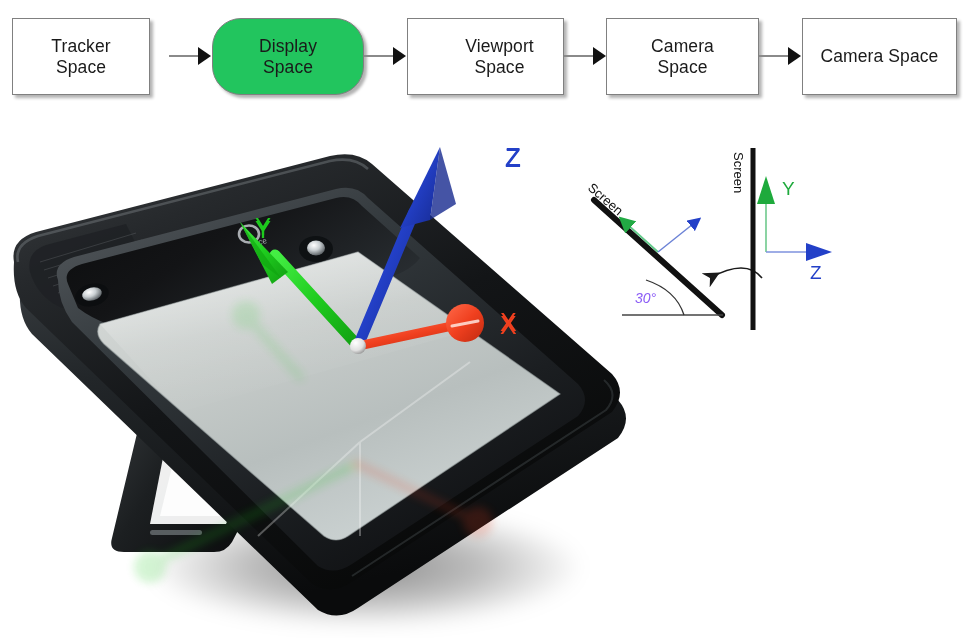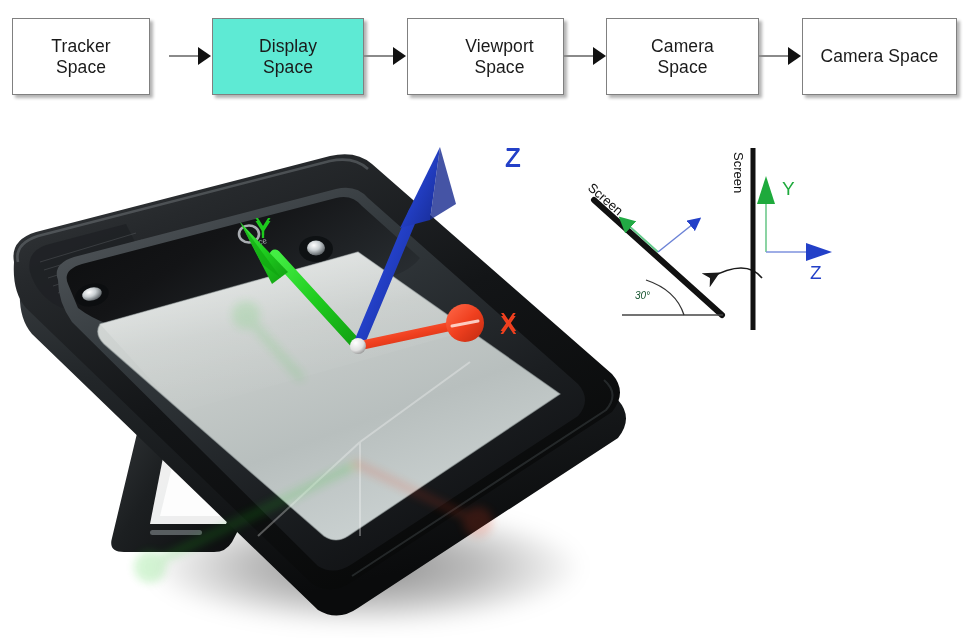--- a/index.html
+++ b/index.html
@@ -36,21 +36,22 @@
     align-items: center;
     justify-content: center;
     text-align: center;
     line-height: 1.18;
     font-size: 17.5px;
     color: #1a1a1a;
     letter-spacing: 0.1px;
     white-space: pre-line;
   }
   .pipe-box.highlight {
-    background: #5eead4;
+    background: #22c55e;
+    border-radius: 29px;
   }
   .pipe-conn {
     position: absolute;
     top: 55px;
     height: 2px;
     background: #8a8a8a;
   }
   .pipe-arrowhead {
     position: absolute;
     top: 47px;
@@ -357,20 +358,20 @@
       <path d="M186 46 L195 74 L177 74 Z" fill="#1eaa3c"></path>
 
       <line x1="186" y1="122" x2="232" y2="122" stroke="#7e92de" stroke-width="1.4"></line>
       <path d="M252 122 L226 113 L226 131 Z" fill="#2340c8"></path>
     </g>
   </svg>
 
   <div class="lbl" style="left:10px; top:48px; font-size:13px; color:#111;
        transform: rotate(41deg); transform-origin: 0 50%;">Screen</div>
 
-  <div class="lbl" style="left:55px; top:160px; font-size:10px; font-style:italic; color:#14532d;">30°</div>
+  <div class="lbl" style="left:55px; top:160px; font-size:14px; font-style:italic; color:#8b5cf6;">30°</div>
 
   <div class="lbl" style="left:166px; top:22px; font-size:13px; color:#111;
        transform: rotate(90deg); transform-origin: 0 0;">Screen</div>
 
   <div class="lbl" style="left:202px; top:48px; font-size:19px; color:#1eaa3c;">Y</div>
   <div class="lbl" style="left:230px; top:132px; font-size:19px; color:#2340c8;">Z</div>
 </div>
 
 </body></html>

